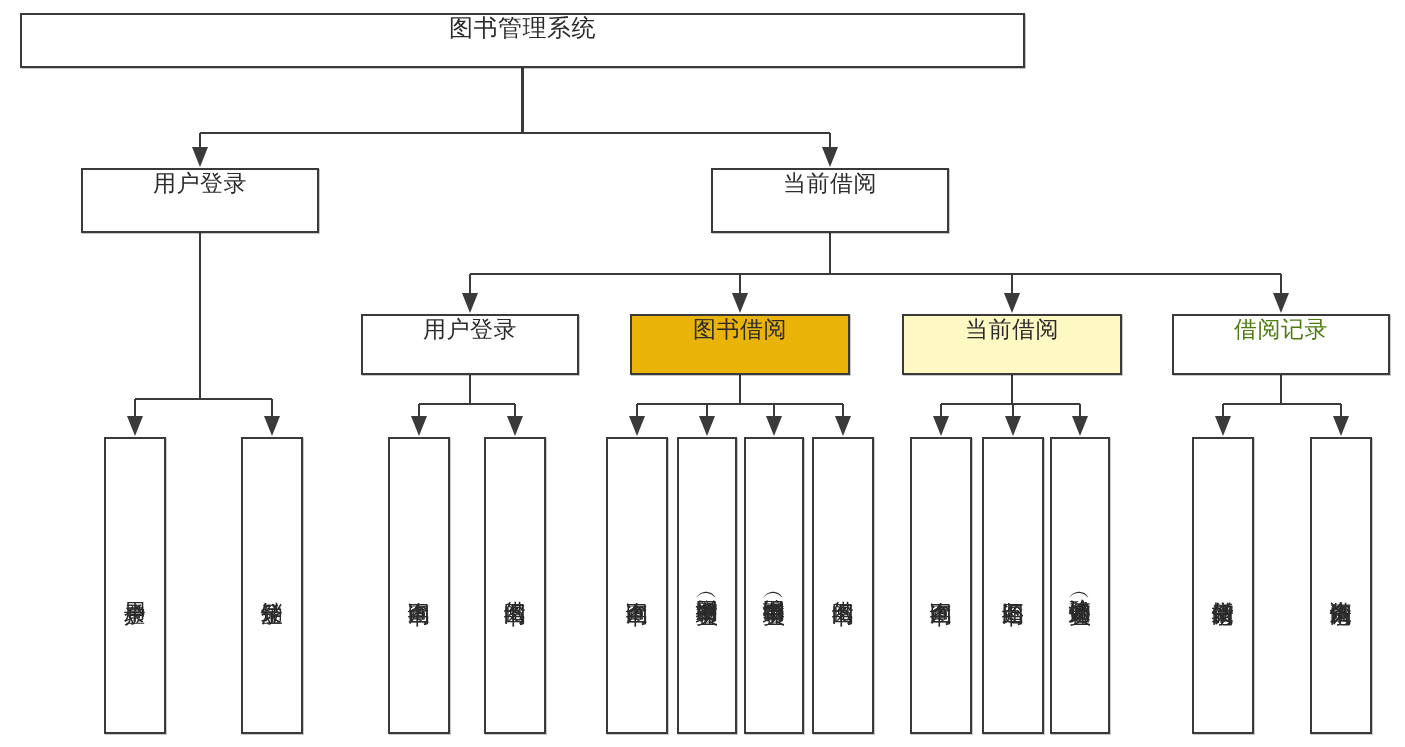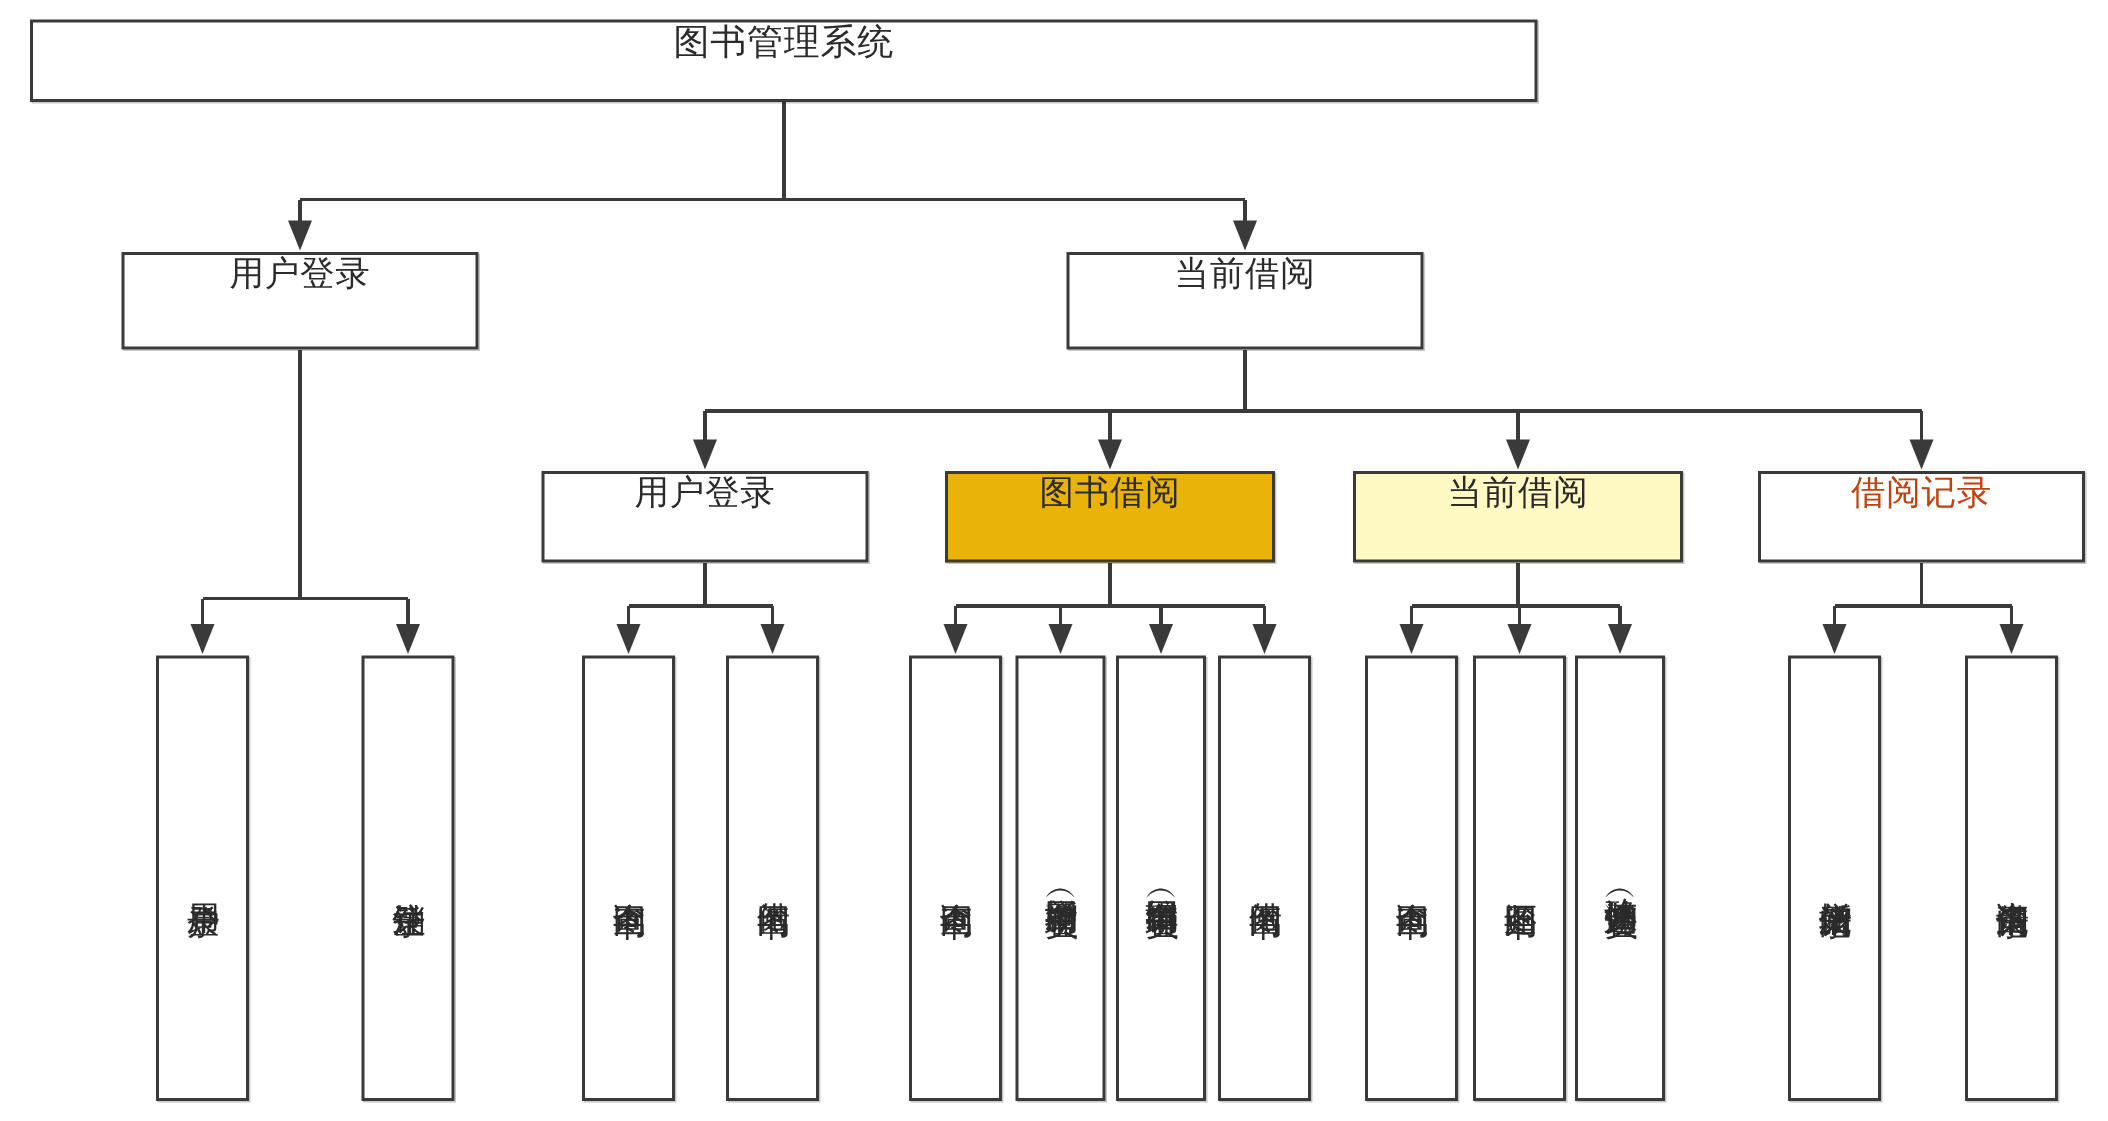--- a/index.html
+++ b/index.html
@@ -144,21 +144,21 @@
       </div>
       <div class="node h" id="node-l2-0" style="left: 361px; top: 314px; width: 218px; height: 61px; border-color: rgb(58, 58, 58); background: rgb(255, 255, 255); color: rgb(43, 43, 43);">
         <span class="lbl">用户登录</span>
       </div>
       <div class="node h" id="node-l2-1" style="left: 630px; top: 314px; width: 220px; height: 61px; border-color: rgb(58, 58, 58); background: #eab308; color: rgb(43, 43, 43);">
         <span class="lbl">图书借阅</span>
       </div>
       <div class="node h" id="node-l2-2" style="left: 902px; top: 314px; width: 220px; height: 61px; border-color: rgb(58, 58, 58); background: #fef9c3; color: rgb(43, 43, 43);">
         <span class="lbl">当前借阅</span>
       </div>
-      <div class="node h" id="node-l2-3" style="left: 1172px; top: 314px; width: 218px; height: 61px; border-color: rgb(58, 58, 58); background: rgb(255, 255, 255); color: #c2410c;">
+      <div class="node h" id="node-l2-3" style="left: 1172px; top: 314px; width: 218px; height: 61px; border-color: rgb(58, 58, 58); background: rgb(255, 255, 255); color: #4d7c0f;">
         <span class="lbl">借阅记录</span>
       </div>
       <div class="node v" id="node-leaf-0" style="left: 104px; top: 437px; width: 62px; height: 297px; border-color: rgb(58, 58, 58); background: rgb(255, 255, 255); color: rgb(43, 43, 43);">
         <span class="lbl">用户登录</span>
       </div>
       <div class="node v" id="node-leaf-1" style="left: 241px; top: 437px; width: 62px; height: 297px; border-color: rgb(58, 58, 58); background: rgb(255, 255, 255); color: rgb(43, 43, 43);">
         <span class="lbl">注销登录</span>
       </div>
       <div class="node v" id="node-leaf-2" style="left: 388px; top: 437px; width: 62px; height: 297px; border-color: rgb(58, 58, 58); background: rgb(255, 255, 255); color: rgb(43, 43, 43);">
         <span class="lbl">查询图书</span>

